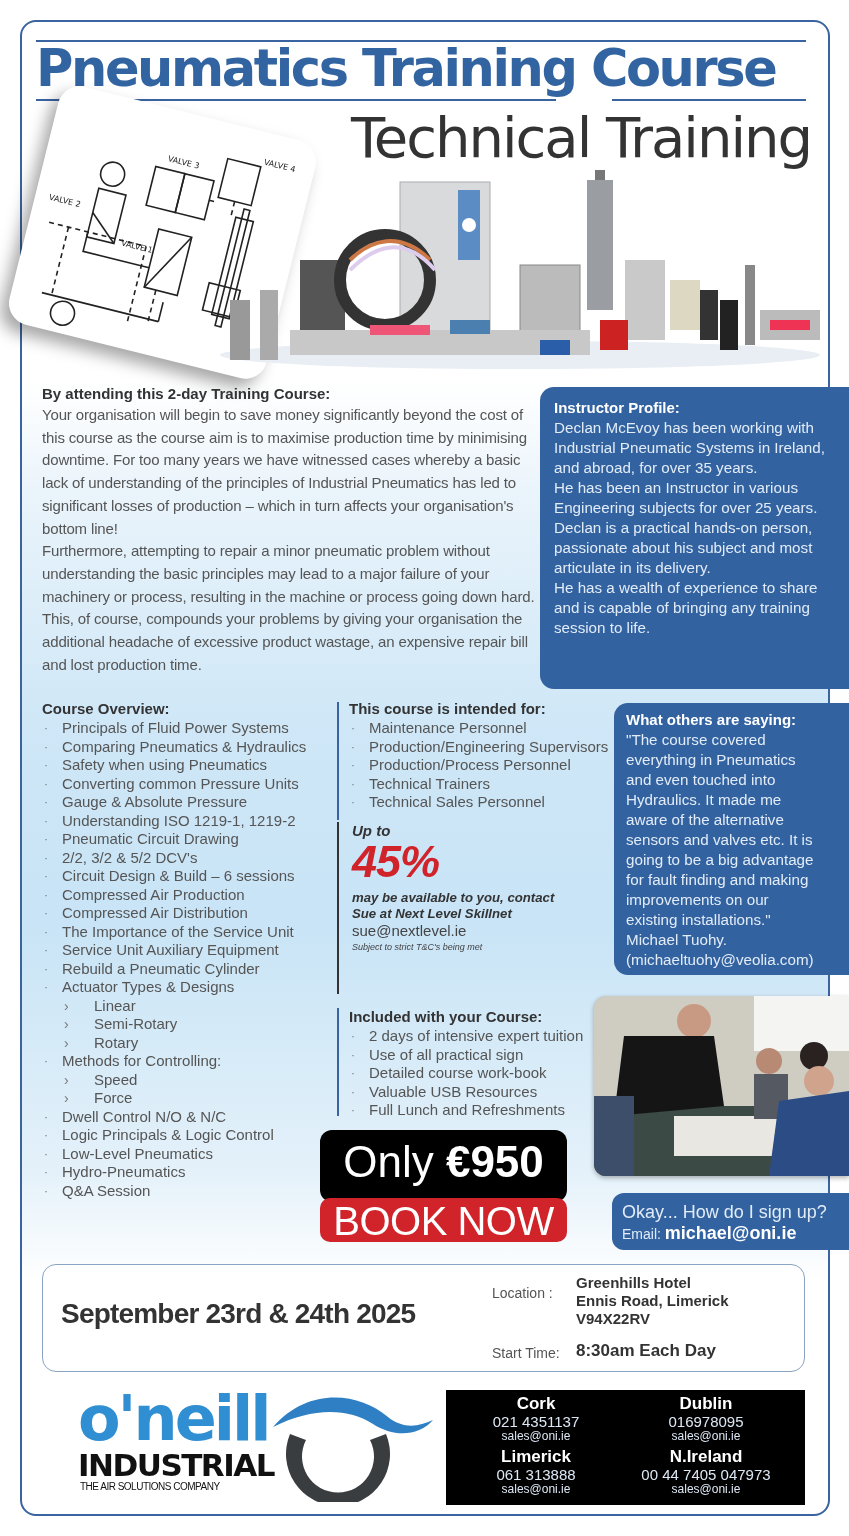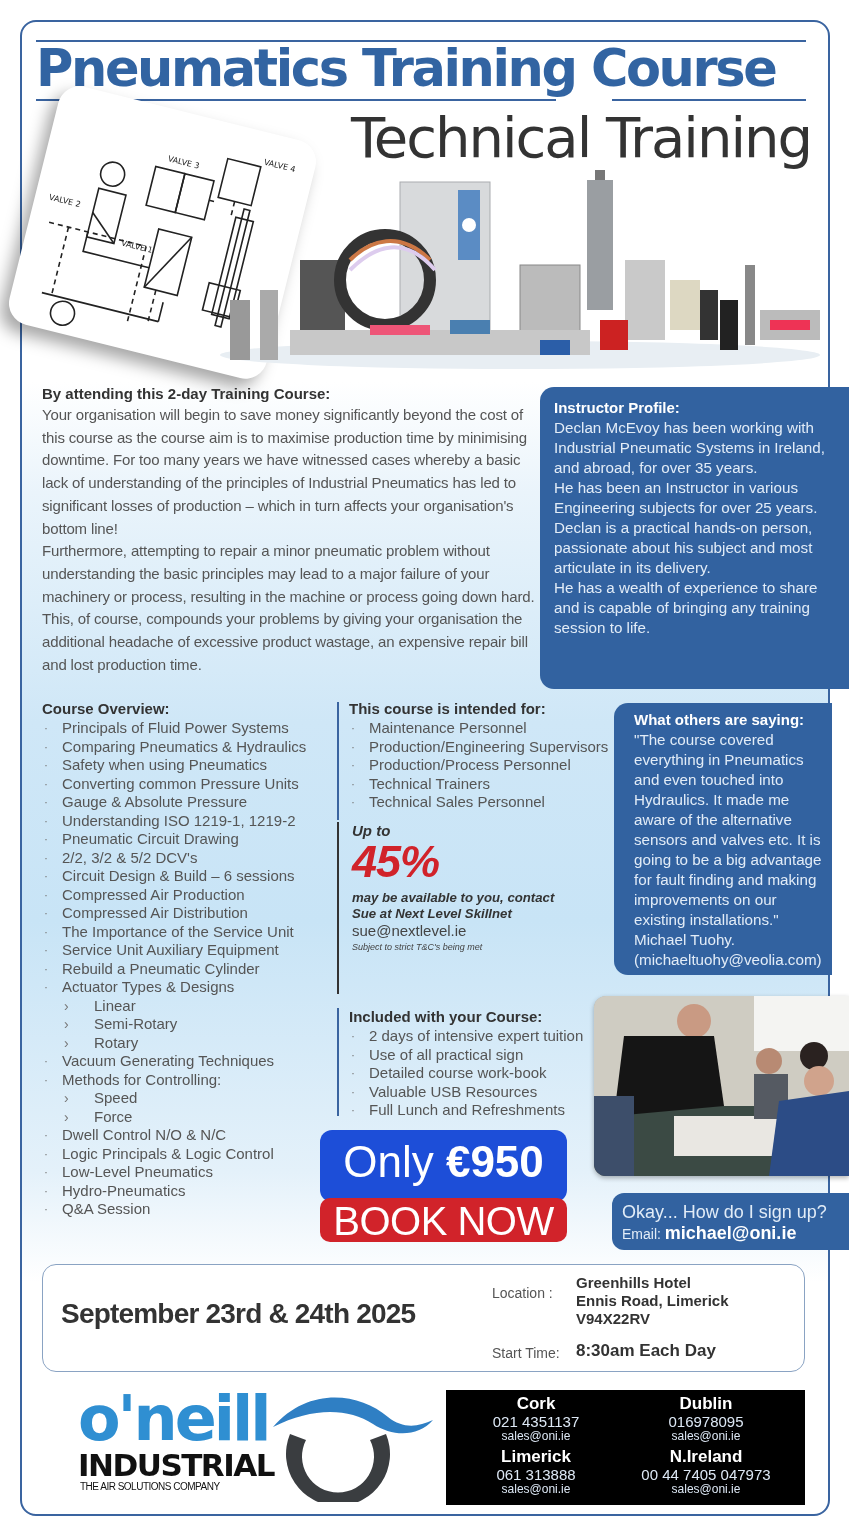--- a/index.html
+++ b/index.html
@@ -60,29 +60,29 @@
   .funding { position: absolute; left: 352px; top: 822px; width: 240px; }
   .funding .upto { font-weight: bold; font-style: italic; font-size: 15px; color: #333; line-height: 18px; }
   .funding .big { font-weight: bold; font-style: italic; font-size: 45px; color: #d1232a; line-height: 44px; letter-spacing: -1px; }
   .funding .may { font-weight: bold; font-style: italic; font-size: 13.2px; color: #333; line-height: 16px; margin-top: 6px; }
   .funding .email { font-size: 15px; color: #444; line-height: 18px; }
   .funding .tc { font-style: italic; font-size: 9px; color: #444; line-height: 14px; }
 
   .included { position: absolute; left: 349px; top: 1007px; width: 245px; }
 
   .testimonial {
-    position: absolute; left: 614px; top: 703px; width: 218px; height: 272px;
-    background: #3262a0; border-radius: 14px 0 0 14px; padding: 7px 20px;
+    position: absolute; left: 614px; top: 703px; width: 235px; height: 272px;
+    background: #3262a0; border-radius: 14px 0 0 14px; padding: 7px 12px;
   }
   .testimonial .hd { font-weight: bold; font-size: 15px; color: #fff; line-height: 20px; }
   .testimonial .tx { font-size: 15.2px; line-height: 20px; color: #e2ecf7; white-space: nowrap; }
 
   .price {
     position: absolute; left: 320px; top: 1130px; width: 247px; height: 72px;
-    background: #1d4ed8; border-radius: 12px; color: #fff; text-align: center;
+    background: #000000; border-radius: 12px; color: #fff; text-align: center;
     font-size: 44px; line-height: 63px; white-space: nowrap;
   }
   .price b { font-weight: bold; }
   .book {
     position: absolute; left: 320px; top: 1198px; width: 247px; height: 44px;
     background: #d1232a; border-radius: 10px; color: #fff; text-align: center;
     font-size: 40px; line-height: 46px; border: none; font-family: "Liberation Sans", sans-serif;
     letter-spacing: -0.5px; white-space: nowrap;
   }
   .photo {
@@ -214,21 +214,20 @@
     <li>Circuit Design &amp; Build – 6 sessions</li>
     <li>Compressed Air Production</li>
     <li>Compressed Air Distribution</li>
     <li>The Importance of the Service Unit</li>
     <li>Service Unit Auxiliary Equipment</li>
     <li>Rebuild a Pneumatic Cylinder</li>
     <li>Actuator Types &amp; Designs</li>
     <li class="sub">Linear</li>
     <li class="sub">Semi-Rotary</li>
     <li class="sub">Rotary</li>
-    <li>Vacuum Generating Techniques</li>
     <li>Methods for Controlling:</li>
     <li class="sub">Speed</li>
     <li class="sub">Force</li>
     <li>Dwell Control N/O &amp; N/C</li>
     <li>Logic Principals &amp; Logic Control</li>
     <li>Low-Level Pneumatics</li>
     <li>Hydro-Pneumatics</li>
     <li>Q&amp;A Session</li>
   </ul>
 </div>

